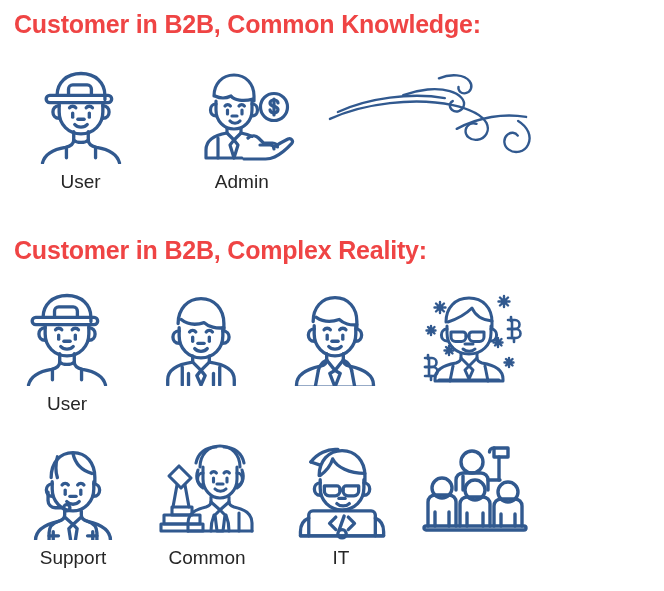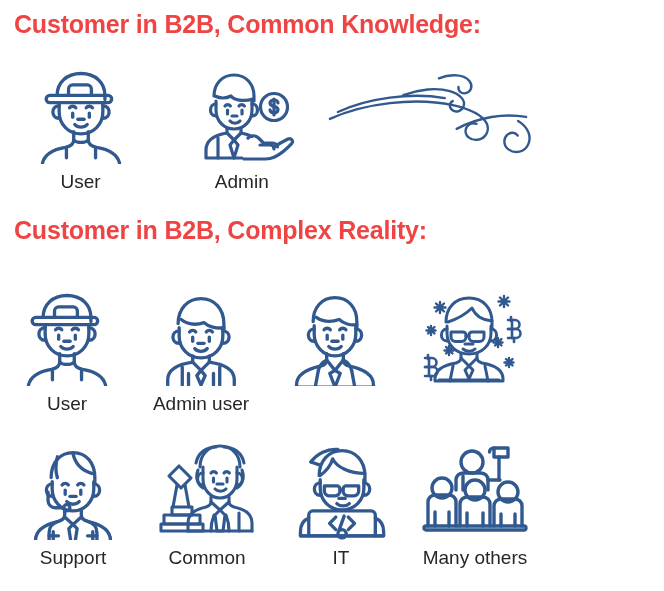--- a/index.html
+++ b/index.html
@@ -16,21 +16,21 @@
     position: relative;
   }
   .section-title {
     font-size: 25px;
     font-weight: bold;
     color: #ef4444;
     letter-spacing: -0.2px;
     margin: 0;
   }
   #title-common { position: absolute; left: 14px; top: 10px; }
-  #title-complex { position: absolute; left: 14px; top: 216px; }
+  #title-complex { position: absolute; left: 14px; top: 236px; }
 
   .row {
     position: absolute;
     display: flex;
     left: 0;
     width: 536px;
   }
   #row-common { top: 56px; }
   #row-complex-1 { top: 278px; }
   #row-complex-2 { top: 432px; margin-left: 6px; }
@@ -191,21 +191,20 @@
         <path d="M42 71v6l8 8 8-8v-6"></path>
         <path d="M42 77c-14 2-24 7-24 17v5"></path>
         <path d="M58 77c14 2 24 7 24 17v5"></path>
         <path d="M50 85l-4 5 4 9 4-9-4-5z"></path>
         <path d="M32 82v17"></path>
         <path d="M68 82v17"></path>
         <path d="M38 88v11"></path>
         <path d="M62 88v11"></path>
       </svg>
     </div>
-    <div class="cell-label">Admin user</div>
   </div>
 
   <div class="cell">
     <div class="icon-box">
       <svg width="104" height="104" viewBox="0 0 100 100" fill="none" stroke="#31598f" stroke-width="3.2" stroke-linecap="round" stroke-linejoin="round">
         <path d="M29 38c0-13 8-23 21-23s21 10 21 23v6"></path>
         <path d="M32 34c6 4 14 5 22 2 4 4 11 6 17 5"></path>
         <path d="M30 42v8c0 12 9 21 20 21s20-9 20-21v-8"></path>
         <path d="M30 45c-3.6 0-5.6 3-5.6 6s2 6 5.6 6"></path>
         <path d="M70 45c3.6 0 5.6 3 5.6 6s-2 6-5.6 6"></path>
@@ -387,16 +386,15 @@
         <path d="M40 86V64c0-4 3-7 7-7h16c4 0 7 3 7 7v22"></path>
         <path d="M47 86V73"></path>
         <path d="M63 86V73"></path>
         <circle cx="88" cy="52" r="10"></circle>
         <path d="M74 86V66c0-4 3-7 7-7h14c4 0 7 3 7 7v20"></path>
         <path d="M81 86V74"></path>
         <path d="M95 86V74"></path>
         <path d="M6 86h98a2 2 0 0 1 0 4H6a2 2 0 0 1 0-4z"></path>
       </svg>
     </div>
-    <div class="cell-label">Many others</div>
   </div>
 
 </div>
 
 </body></html>

